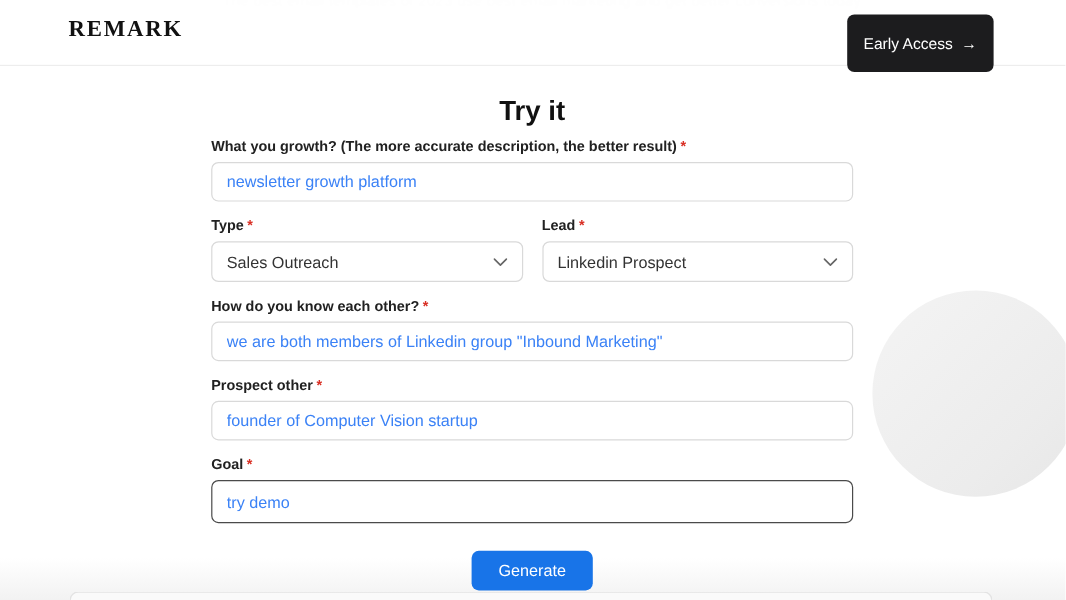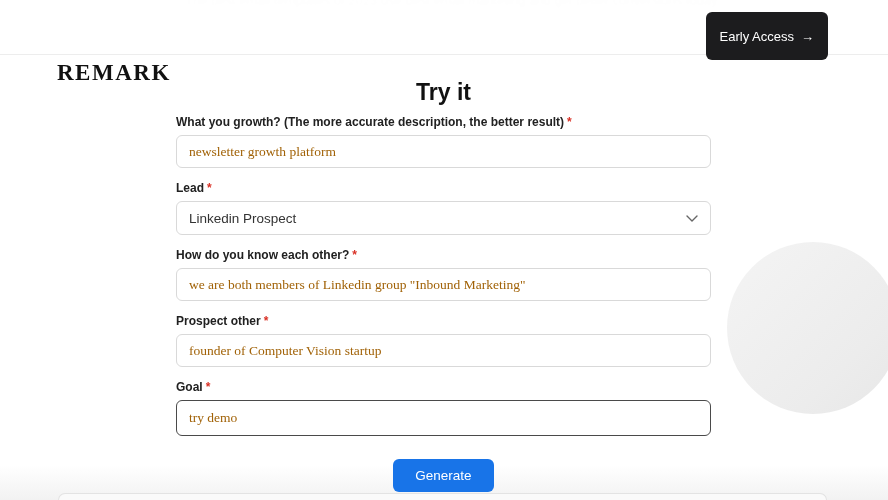--- a/index.html
+++ b/index.html
@@ -30,24 +30,23 @@
     top: 0; left: 0; right: 0; height: 55px;
     background: rgba(255,255,255,0.93);
     border-bottom: 1px solid #ededed;
     z-index: 5;
   }
   .logo {
     position: absolute;
     left: 57px; top: 14px;
     font-family: "Liberation Serif", "DejaVu Serif", serif;
     font-weight: 700;
-    font-size: 23px;
+    font-size: 19px;
     letter-spacing: 1.5px;
     color: #111111;
-    margin-top: 46px;
   }
   .early-access-btn {
     position: absolute;
     right: 60px; top: 12px;
     height: 48px;
     padding: 0 14px;
     display: inline-flex;
     align-items: center;
     gap: 7px;
     background: #1c1c1e;
@@ -93,22 +92,22 @@
   }
   .required { color: #d93025; margin-left: 3px; font-weight: 700; }
   .text-input {
     display: block;
     width: 100%;
     height: 33px;
     border: 1px solid #d9d9d9;
     border-radius: 6px;
     padding: 0 12px;
     font-size: 13.5px;
-    font-family: Liberation Serif, serif;
-    color: #a16207;
+    font-family: Liberation Sans, sans-serif;
+    color: #3b82f6;
     background: #ffffff;
     outline: none;
     margin-bottom: 13px;
   }
   .text-input.focused {
     border: 1.5px solid #4a4a4a;
     height: 36px;
   }
   .row-2col {
     display: flex;
@@ -178,20 +177,33 @@
 
 <main class="form-wrap">
   <h2 class="form-title">Try it</h2>
 
   <label class="field-label">
     <span>What you growth? (The more accurate description, the better result)</span><span class="required">*</span>
   </label>
   <input class="text-input" type="text" value="newsletter growth platform" style="">
 
   <div class="row-2col">
+    <div class="col">
+      <label class="field-label">
+        <span>Type</span><span class="required">*</span>
+      </label>
+      <div class="select-box">
+        <span>Sales Outreach</span>
+        <span class="chevron">
+          <svg width="12" height="7" viewBox="0 0 12 7">
+              <polyline points="1,1 6,6 11,1" fill="none" stroke="#666666" stroke-width="1.4" stroke-linecap="round" stroke-linejoin="round"></polyline>
+            </svg>
+        </span>
+      </div>
+    </div>
     <div class="col">
       <label class="field-label">
         <span>Lead</span><span class="required">*</span>
       </label>
       <div class="select-box">
         <span>Linkedin Prospect</span>
         <span class="chevron">
           <svg width="12" height="7" viewBox="0 0 12 7">
               <polyline points="1,1 6,6 11,1" fill="none" stroke="#666666" stroke-width="1.4" stroke-linecap="round" stroke-linejoin="round"></polyline>
             </svg>

